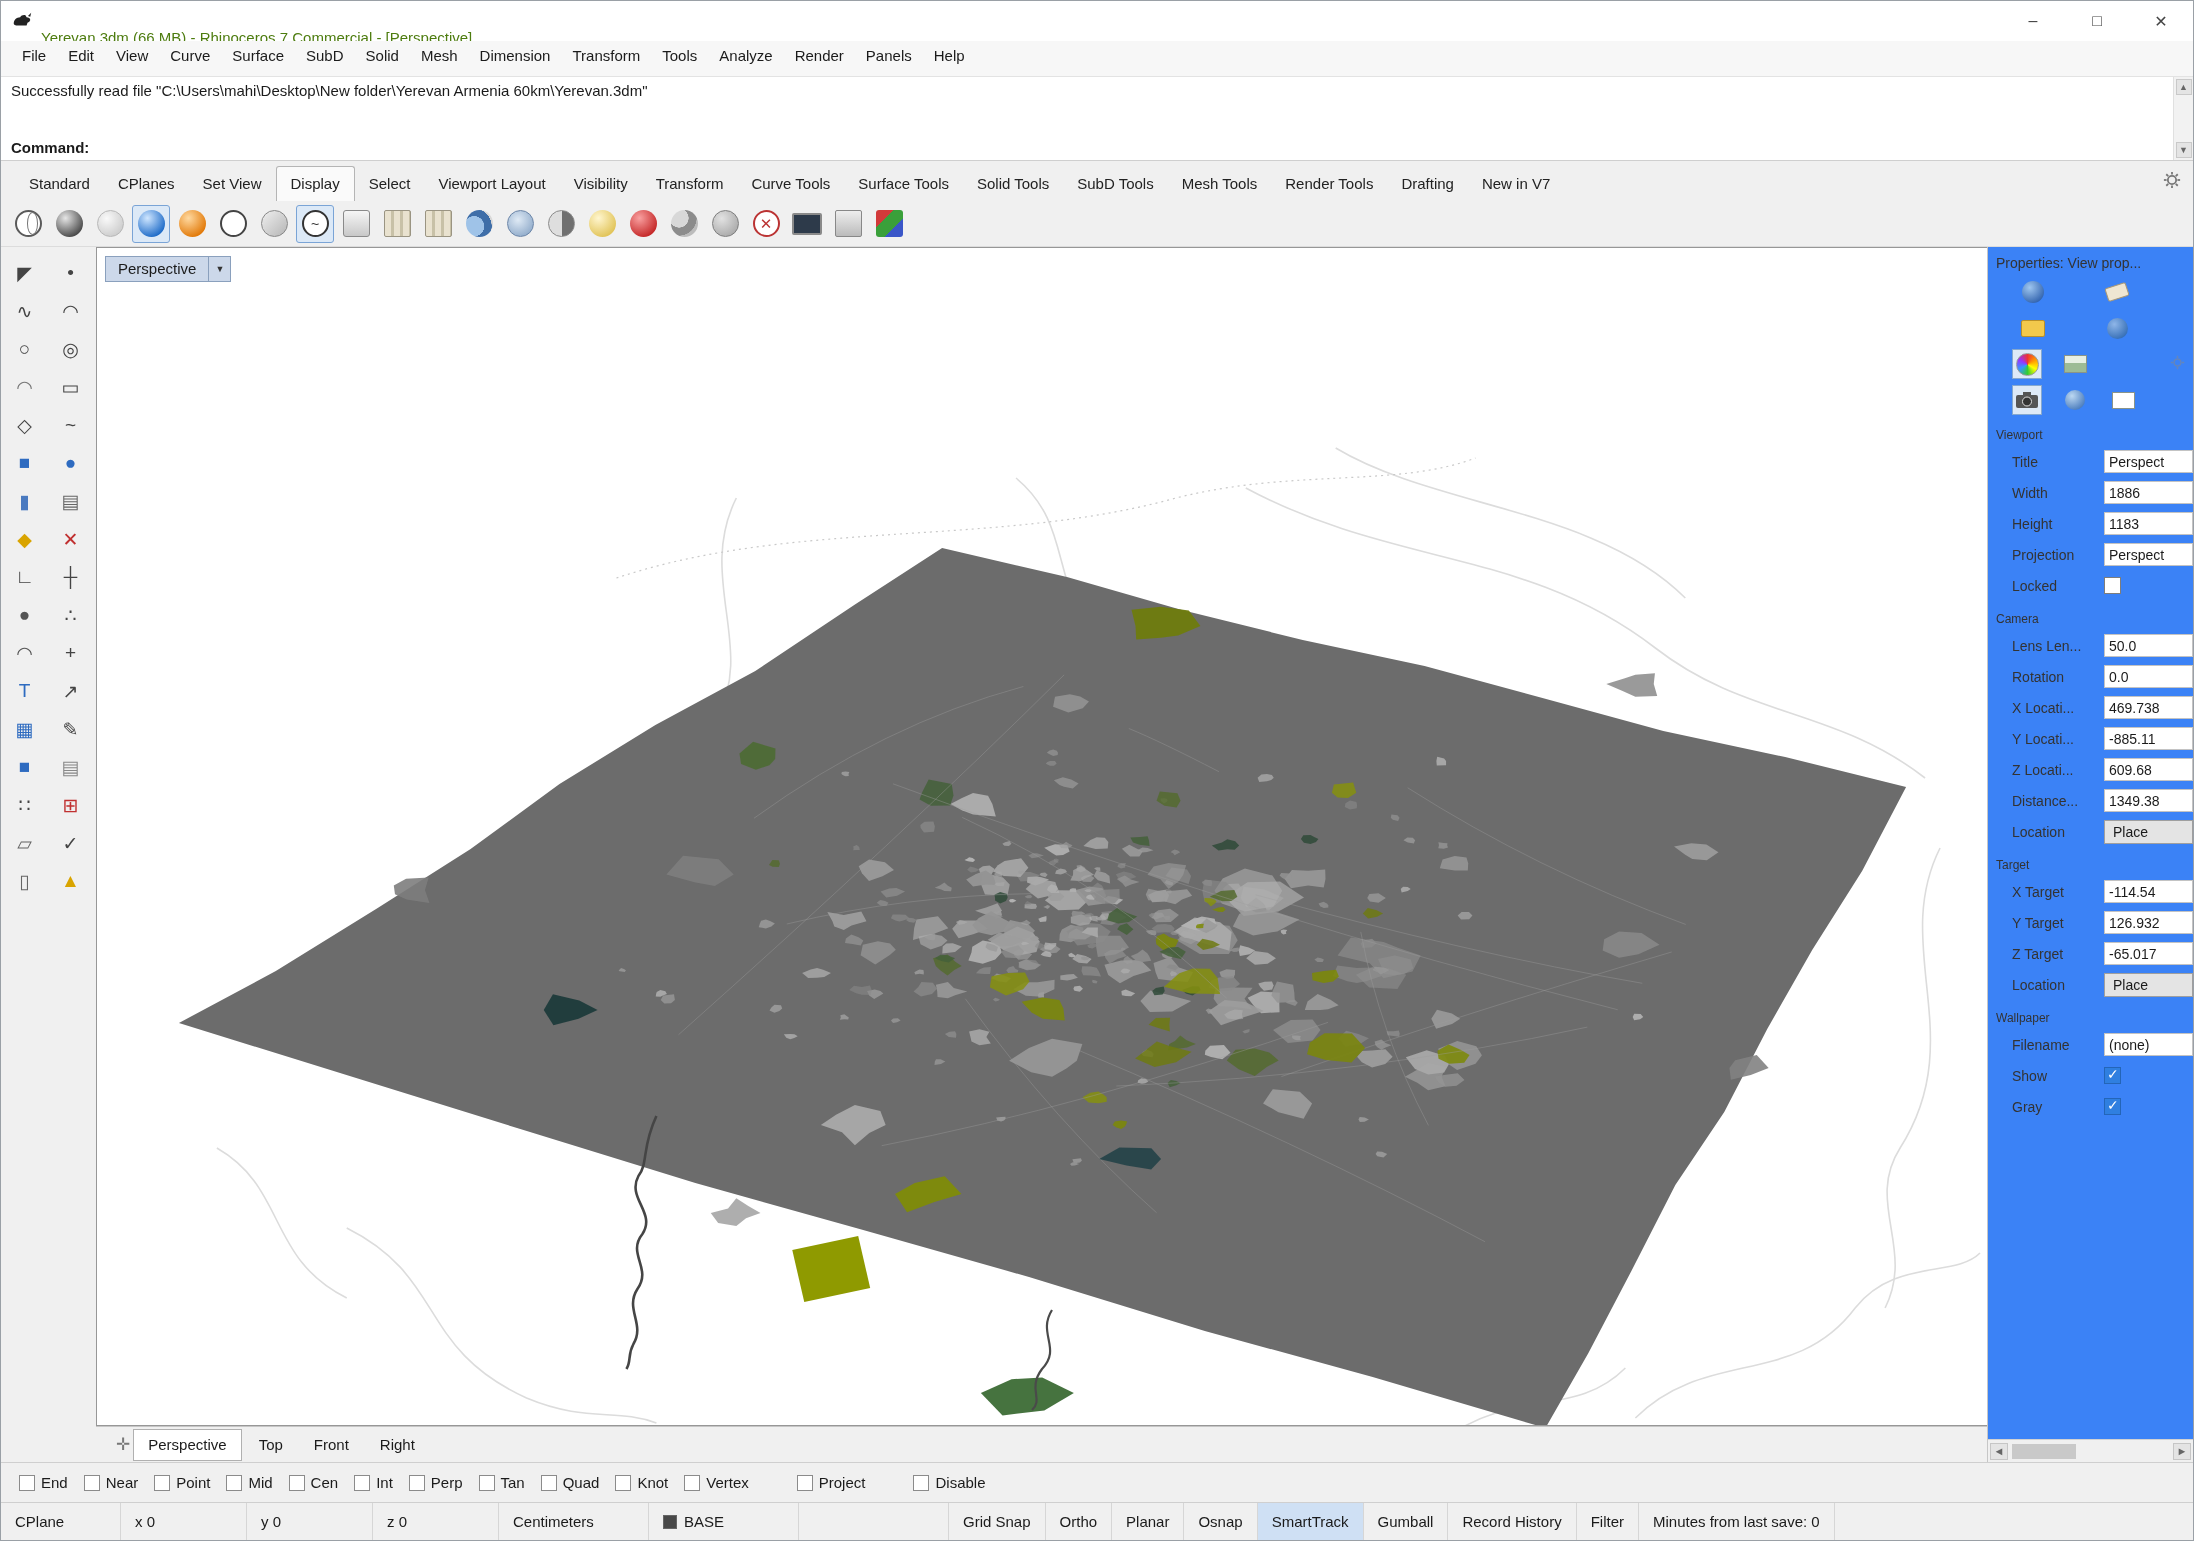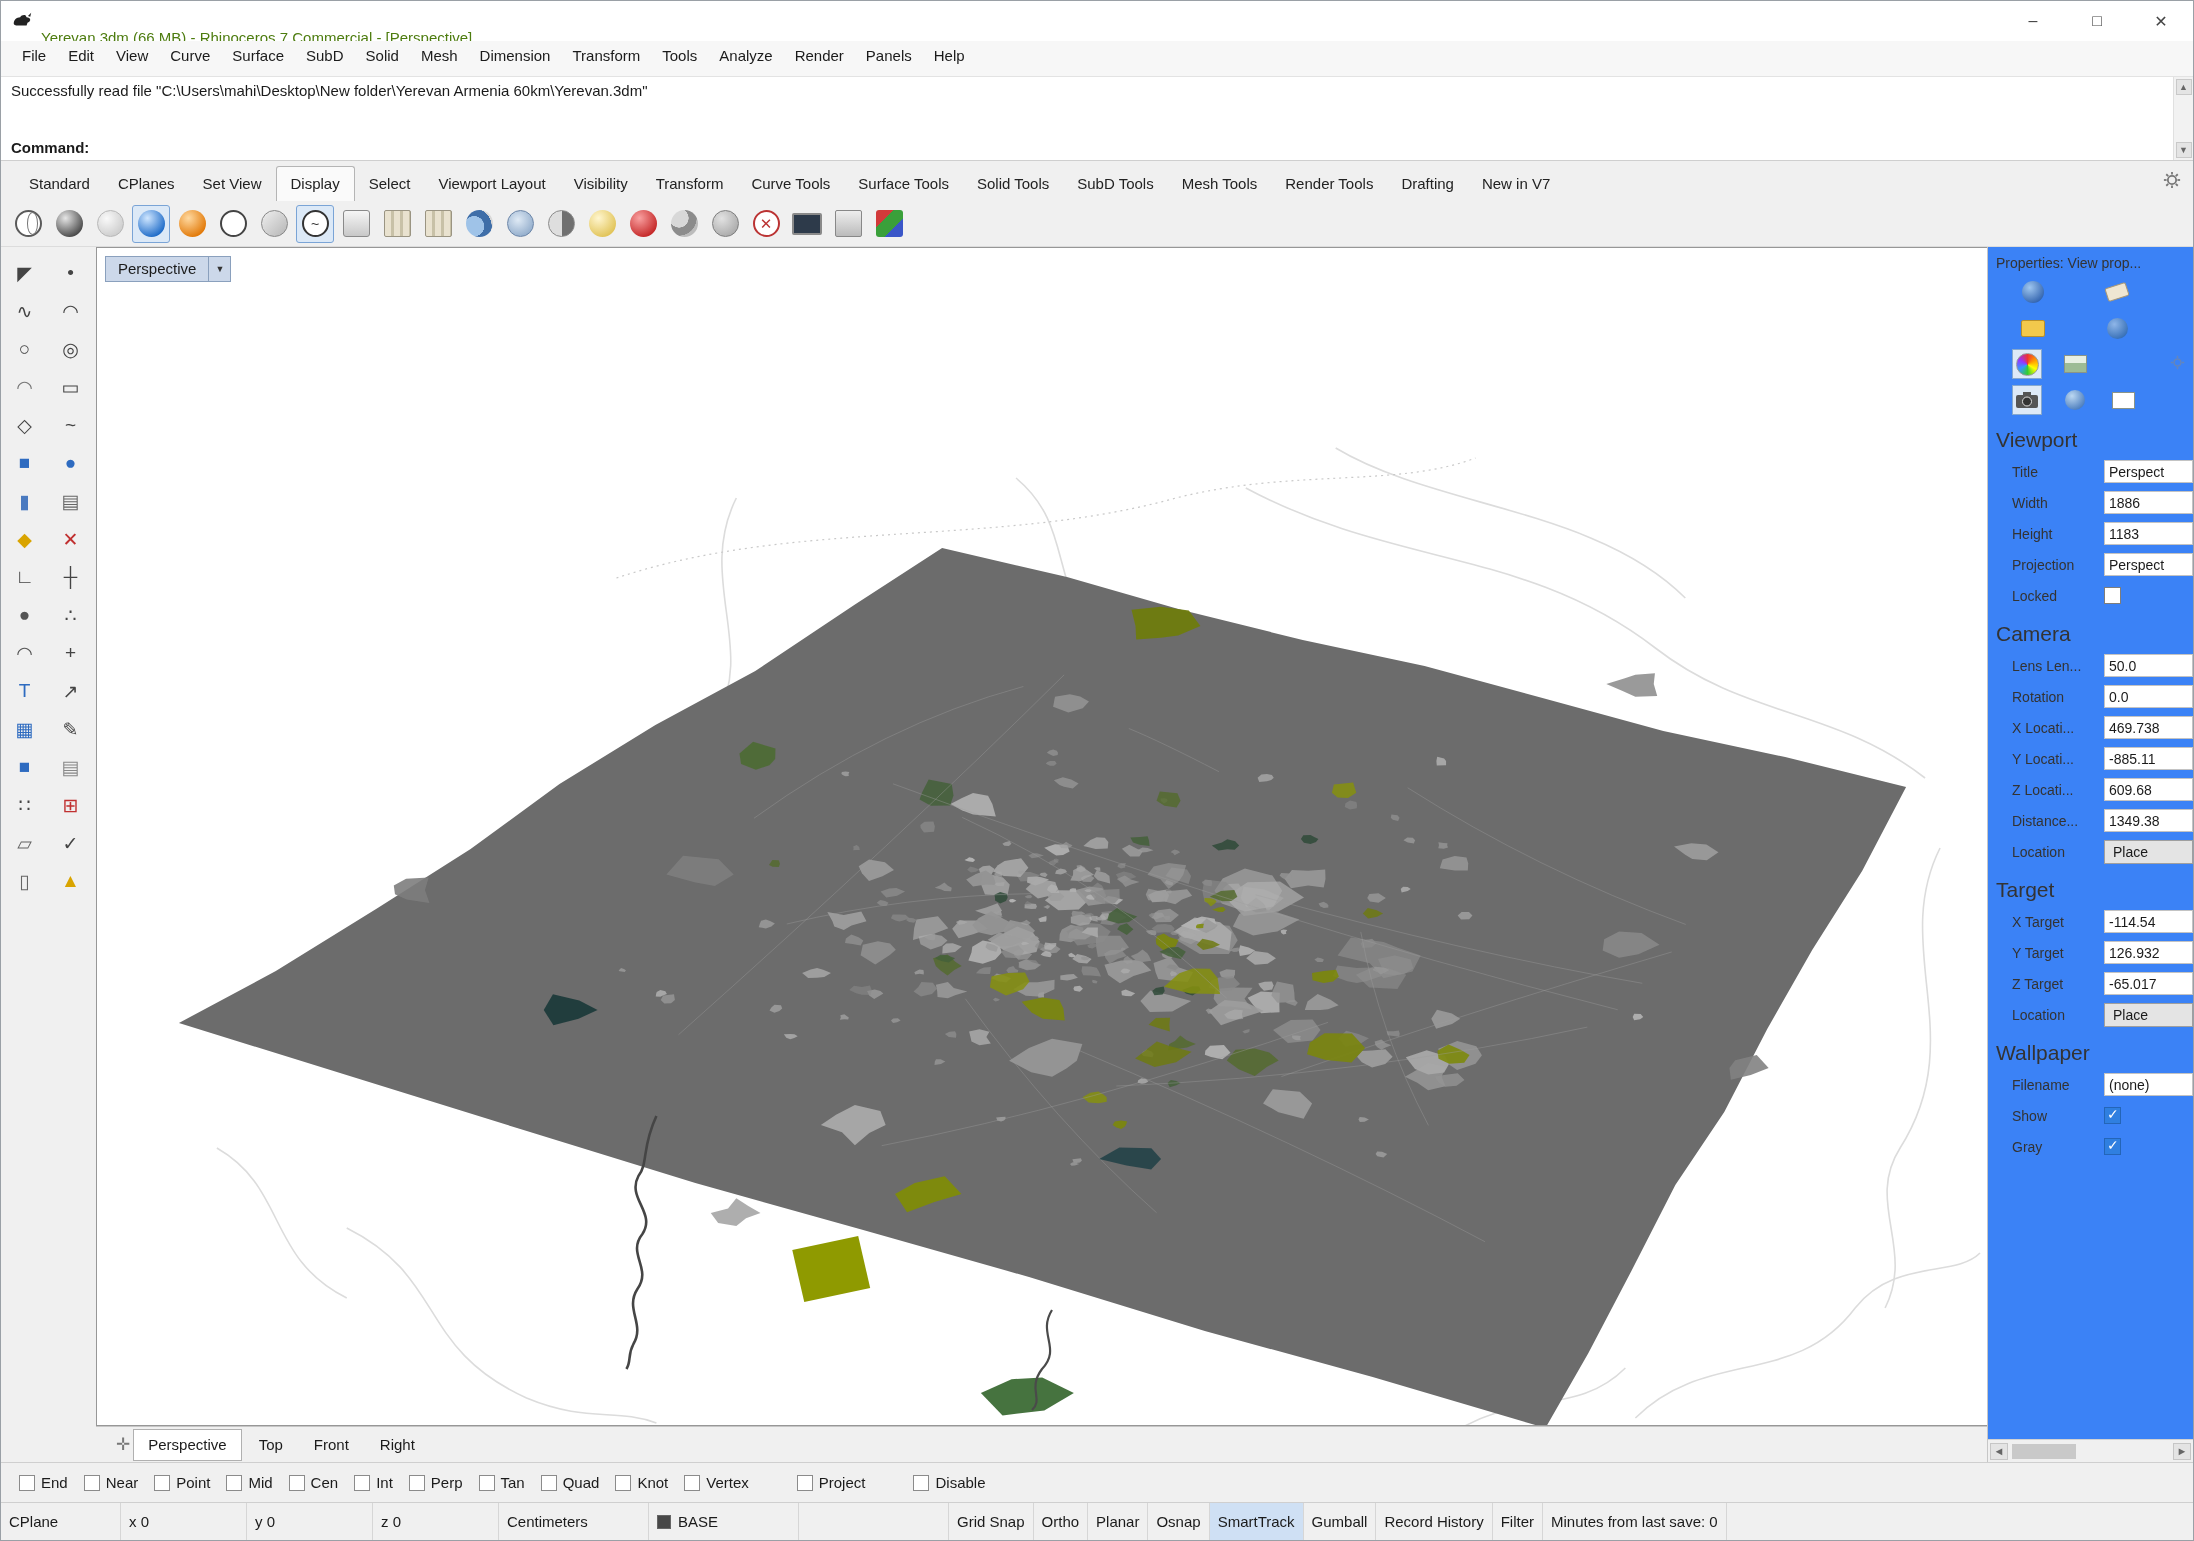--- a/index.html
+++ b/index.html
@@ -82,39 +82,39 @@
   .rp-tabbox.sel { border-color:#85a8cf; background:#dde9f7; }
   .i-ball { width:22px; height:22px; border-radius:50%; background:radial-gradient(circle at 35% 30%, #9ec6f0, #14489c); }
   .i-tag { width:22px; height:14px; background:#efe6d2; border:1px solid #a89878; transform:rotate(-18deg); border-radius:2px;}
   .i-folder { width:24px; height:17px; background:#f2c94c; border:1px solid #b8902a; border-radius:2px; }
   .i-help { width:21px; height:21px; border-radius:50%; background:radial-gradient(circle at 35% 30%,#8fb6e8,#1c5aa8); }
   .i-wheel { width:23px; height:23px; border-radius:50%; background:conic-gradient(#e33,#f90,#ff0,#3c3,#39f,#93f,#e33); border:1px solid #999;}
   .i-layers { width:23px; height:18px; background:linear-gradient(#e7efe3 0 45%, #9dbb95 45%); border:1px solid #8a9488; }
   .i-material { width:20px; height:20px; border-radius:50%; background:radial-gradient(circle at 35% 30%, #bcd8f2, #2a62ae); }
   .i-wallpaper { width:23px; height:17px; background:#fff; border:1px solid #8a9488; }
   .rp-gear { margin-left:auto; margin-right:8px; opacity:.55; }
-  .rp-sec-title { font-size:21px; color:#333; padding:11px 0 4px 8px; }
+  .rp-sec-title { font-size:12px; color:#333; padding:11px 0 4px 8px; }
   .rp-row { display:flex; align-items:center; height:31px; padding-left:24px; }
   .rp-label { width:92px; color:#333; flex:0 0 auto; white-space:nowrap; overflow:hidden;}
   .rp-field { flex:1; background:#fff; border:1px solid #c3c3c3; height:23px; line-height:22px; padding:0 4px; white-space:nowrap; overflow:hidden; }
   .rp-btn { flex:1; background:#e4e4e4; border:1px solid #9f9f9f; height:24px; line-height:22px; padding:0 8px; white-space:nowrap; overflow:hidden;}
   .cb { width:17px; height:17px; border:1px solid #7d7d7d; background:#fff; position:relative; flex:0 0 auto;}
   .cb.on { background:#2f7fe0; border-color:#2465b8; }
   .cb.on::after { content:"✓"; position:absolute; left:2px; top:-2px; color:#fff; font-size:14px; }
   .rp-scroll { margin-top:auto; height:23px; border-top:1px solid #d2d2d2; background:#f0f0f0; display:flex; align-items:center; padding:0 2px; color:#666; font-size:11px;}
   .rp-scroll .arr { width:18px; height:17px; background:#e4e4e4; border:1px solid #c6c6c6; display:flex; align-items:center; justify-content:center;}
   .rp-thumb { width:64px; height:15px; background:#c9c9c9; margin-left:4px; }
   
   .osnap { height:40px; background:#f0f0f0; border-top:1px solid #cfcfcf; display:flex; align-items:center; gap:16px; padding-left:18px; flex:0 0 auto;}
   .os-item { display:flex; align-items:center; gap:6px; }
   .os-cb { width:16px; height:16px; border:1px solid #8b8b8b; background:#fff; }
   .os-sep { width:16px; }
   
   .statusbar { height:38px; background:#f0f0f0; border-top:1px solid #cfcfcf; display:flex; align-items:stretch; flex:0 0 auto; }
-  .sb-cell { display:flex; align-items:center; padding:0 8px; border-right:1px solid #d6d6d6; white-space:nowrap;}
+  .sb-cell { display:flex; align-items:center; padding:0 14px; border-right:1px solid #d6d6d6; white-space:nowrap;}
   .sb-cplane { width:120px; } .sb-coord { width:126px; } .sb-units { width:150px; } .sb-layer { width:150px; }
   .sb-spacer { width:150px; } .sb-fill { flex:1; border-right:none; }
   .sb-pane.active { background:#cfe0f4; }
   .layer-swatch { width:14px; height:14px; background:#484848; border:1px solid #666; margin-right:7px; }
 </style>
 </head>
 <body>
 
 <div class="titlebar">
   <span>

